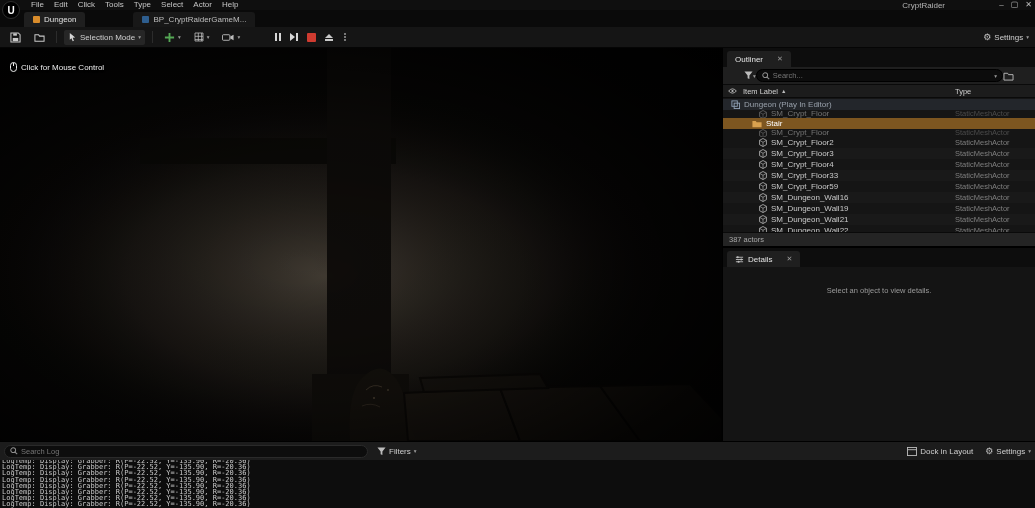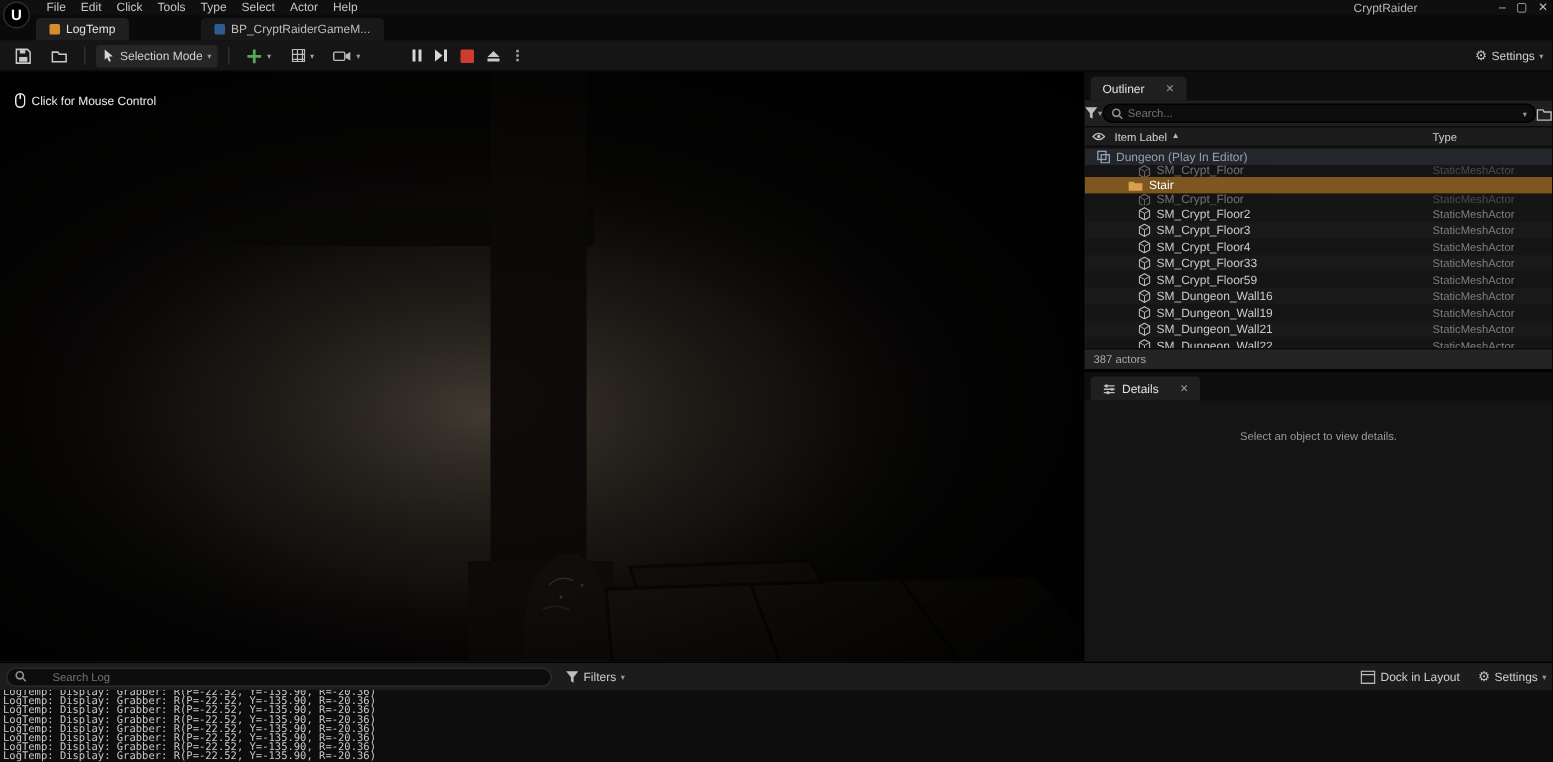--- a/index.html
+++ b/index.html
@@ -48,21 +48,21 @@
   
   .viewport{position:absolute;left:0;top:48px;width:722px;height:393px;background:#be185d;overflow:hidden}
   .vp-hint{position:absolute;left:10px;top:14px;display:flex;align-items:center;gap:4px;font-size:8px;color:#ececec;text-shadow:0 1px 2px #000;z-index:3}
 
   
   .rightpanel{position:absolute;left:722px;top:48px;right:0;height:393px;background:#0f0f0f;border-left:1px solid #000}
   .outliner{position:absolute;left:0;top:0;right:0;height:198px;background:#151515;overflow:hidden}
   .tabstrip{height:19px;background:#0d0d0d;display:flex;align-items:flex-end;padding-left:4px}
   .ptab{height:16px;background:#1f1f1f;border-radius:3px 3px 0 0;display:flex;align-items:center;gap:14px;padding:0 8px;font-size:8px;color:#e2e2e2}
   .ptab .x{font-size:7px;color:#9a9a9a}
-  .o-search{height:17px;background:#1f1f1f;display:flex;align-items:center;gap:0;padding:0 0}
+  .o-search{height:17px;background:#1f1f1f;display:flex;align-items:center;gap:0;padding:0 21px}
   .searchbox{flex:1;position:relative;height:13px;background:#0c0c0c;border:1px solid #000;border-radius:7px;display:flex;align-items:center;gap:3px;padding:0 14px 0 5px}
   .searchbox input{flex:1;background:transparent;border:0;outline:none;color:#bbb;font-size:7.5px;font-family:"Liberation Sans",sans-serif}
   .searchbox .dd{position:absolute;right:5px;top:3px}
   .o-header{height:14px;background:#1c1c1c;border-top:1px solid #0a0a0a;border-bottom:1px solid #0a0a0a;display:flex;align-items:center;padding-left:5px;font-size:7.5px;color:#d2d2d2;position:relative}
   .o-header .sort{font-size:5.5px;color:#bdbdbd;margin-left:3px}
   .col-type{position:absolute;left:232px;color:#cfcfcf}
   .o-rows{position:absolute;left:0;top:51px;right:0;bottom:14px;overflow:hidden}
   .o-row{height:11px;display:flex;align-items:center;gap:4px;font-size:8px;color:#c9c9c9;position:relative;background:#151515}
   .o-row.alt{background:#191919}
   .o-row .o-type{position:absolute;left:232px;color:#7f7f7f;font-size:7.5px}
@@ -73,21 +73,21 @@
   .o-row.clipped .o-label,.o-row.clipped .o-type{margin-top:-2px}
   .o-icn{display:inline-flex;align-items:center}
   .o-footer{position:absolute;left:0;right:0;bottom:0;height:14px;background:#242424;border-top:1px solid #0a0a0a;display:flex;align-items:center;padding-left:6px;font-size:7.5px;color:#a8a8a8}
 
   .details{position:absolute;left:0;top:198px;right:0;bottom:0;background:#141414;border-top:2px solid #000}
   .d-body{position:relative;height:calc(100% - 19px)}
   .d-empty{padding-top:19px;text-align:center;font-size:7.5px;color:#9a9a9a}
 
   
   .bottombar{position:absolute;left:0;top:441px;right:0;height:19px;background:#1c1c1c;border-top:1px solid #000;display:flex;align-items:center;padding:0 4px;gap:9px;font-size:8px}
-  .log-search{width:364px;height:13px;background:#0d0d0d;border:1px solid #2a2a2a;border-radius:7px;display:flex;align-items:center;gap:17px;padding:0 5px}
+  .log-search{width:364px;height:13px;background:#0d0d0d;border:1px solid #2a2a2a;border-radius:7px;display:flex;align-items:center;gap:3px;padding:0 5px}
   .log-search input{flex:1;background:transparent;border:0;outline:none;color:#bbb;font-size:7.5px;font-family:"Liberation Sans",sans-serif}
   .bb-grp{display:flex;align-items:center;gap:3px;color:#cfcfcf}
   .bb-right{margin-left:auto;display:flex;align-items:center;gap:12px}
 
   
   .logarea{position:absolute;left:0;top:460px;right:0;bottom:0;background:#0d0d0d;overflow:hidden;font-family:"DejaVu Sans Mono",monospace;font-size:7px;line-height:6.2px;color:#c8c8c8;padding-left:2px}
   .logarea .ln:first-child{margin-top:-2px}
   svg{display:block}
 </style>
 </head>
@@ -111,21 +111,21 @@
     <div class="win-controls">
       <span>–</span>
       <span>▢</span>
       <span>✕</span>
     </div>
   </div>
 
   <div class="tabbar">
     <div class="tab level">
       <span class="tab-icn level-i"></span>
-      <span>LogTemp</span>
+      <span>Dungeon</span>
     </div>
     <div class="tab asset">
       <span class="tab-icn bp-i"></span>
       <span>BP_CryptRaiderGameM...</span>
     </div>
   </div>
 
   <div class="toolbar">
     <span class="tbtn">
       <svg width="11" height="11" viewBox="0 0 12 12">

